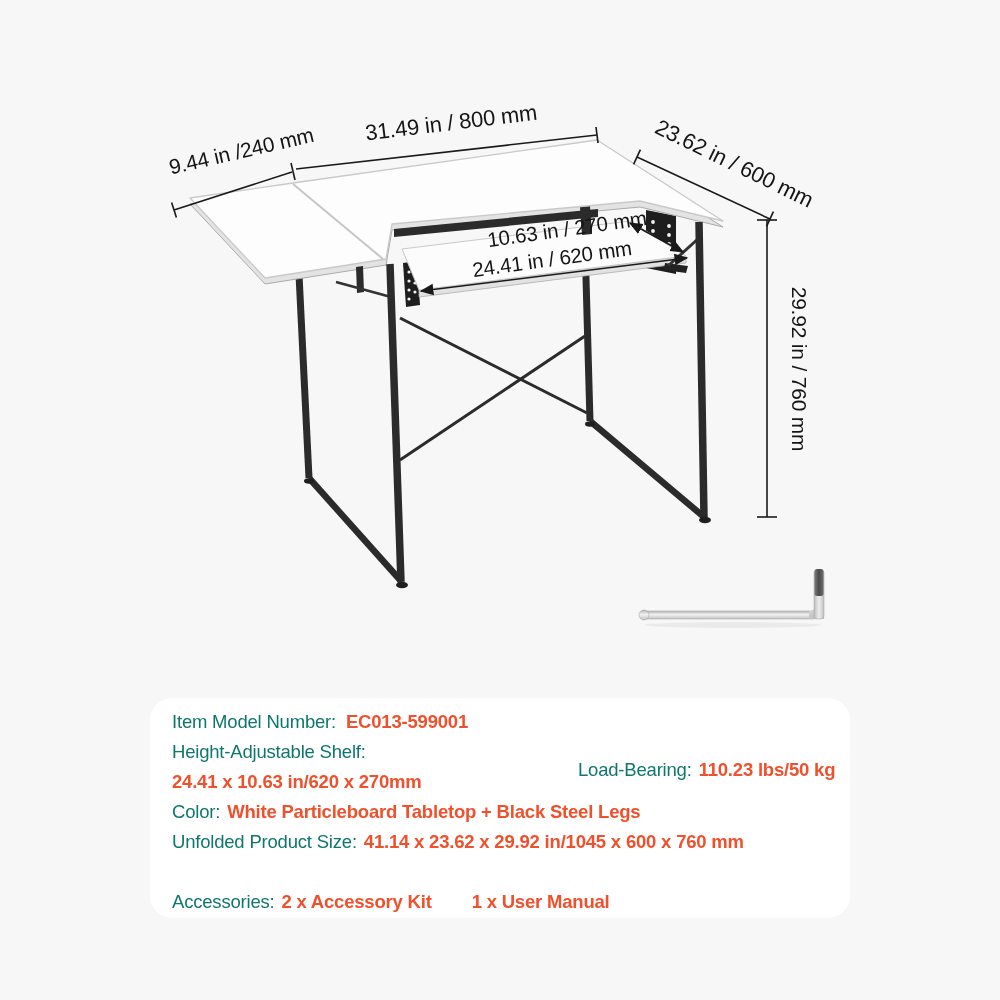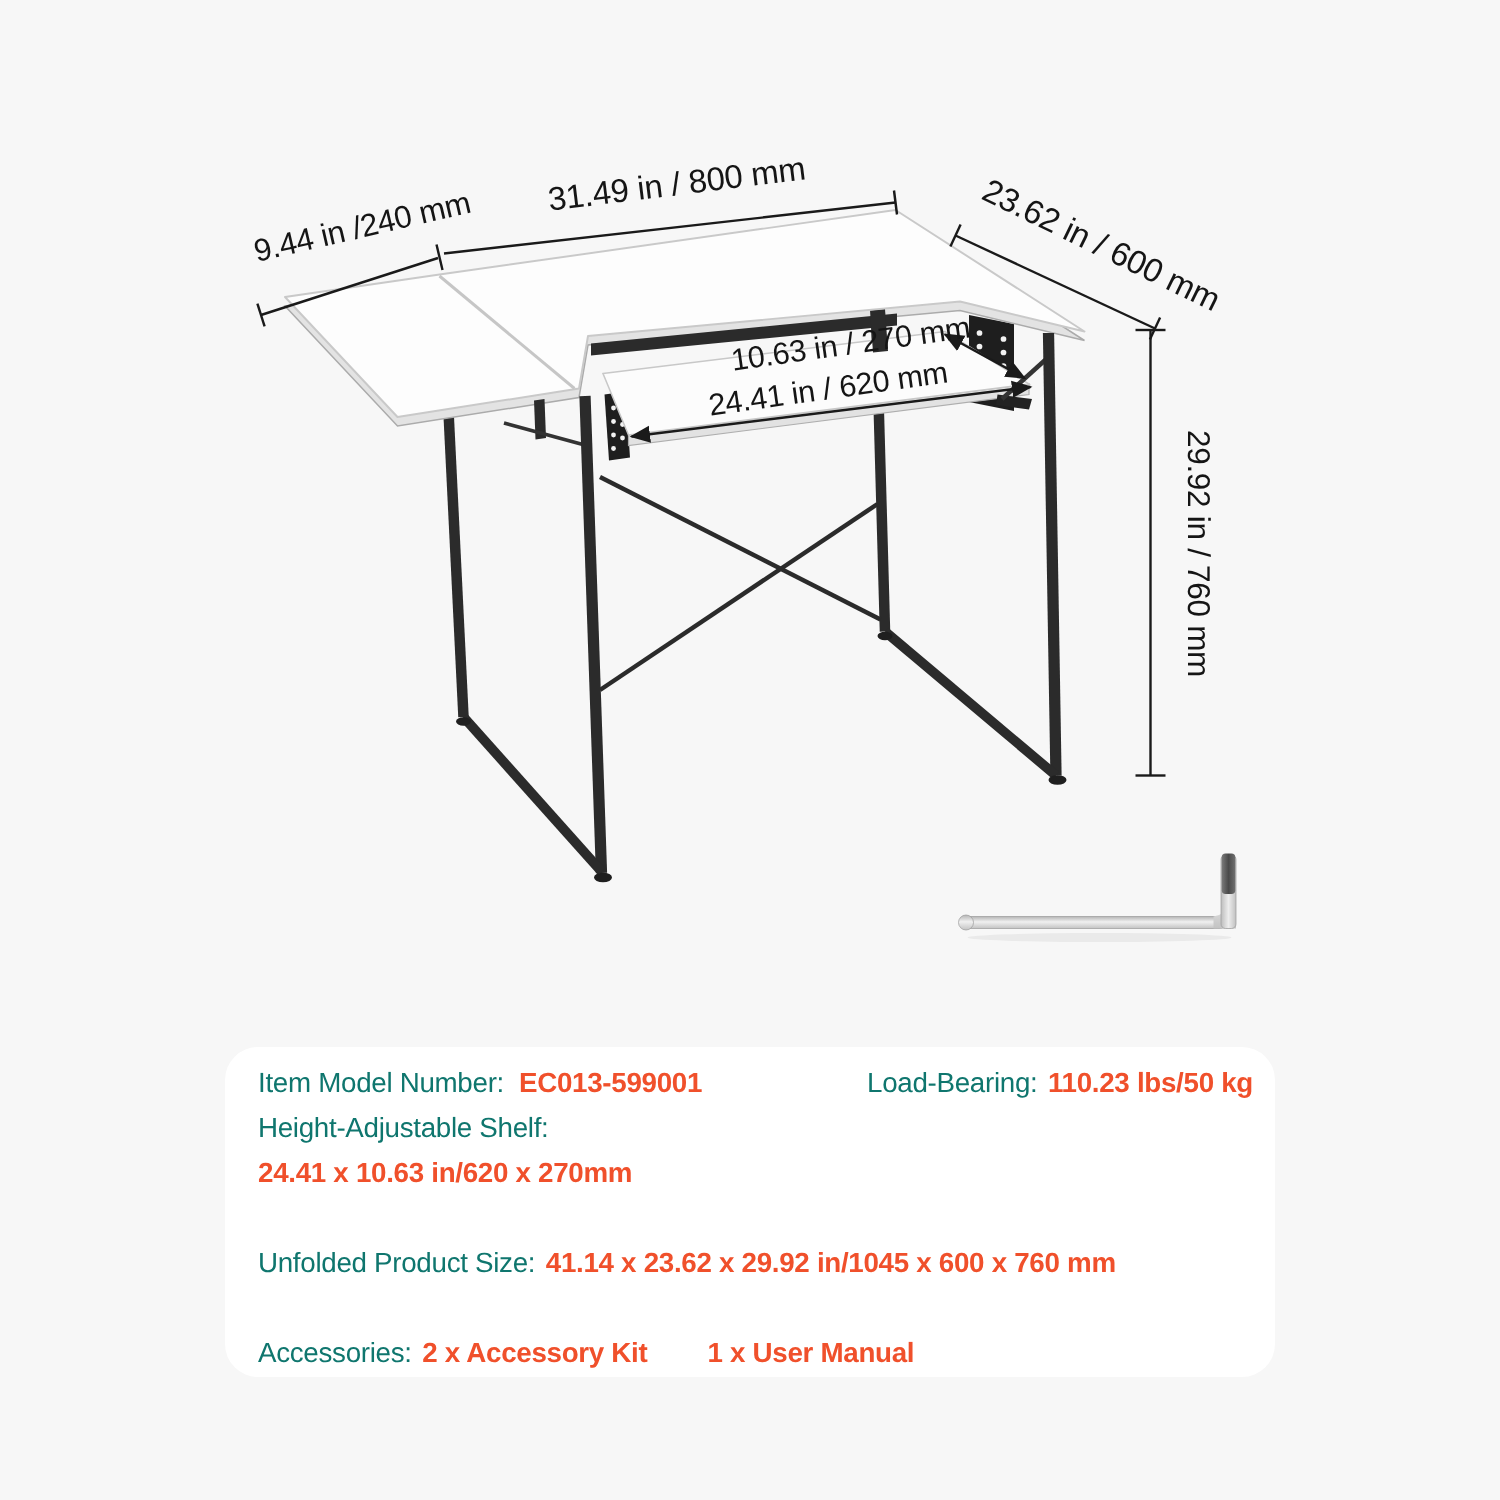--- a/index.html
+++ b/index.html
@@ -5,21 +5,21 @@
   html,body{margin:0;padding:0;}
   body{width:1000px;height:1000px;background:#f7f7f7;font-family:"Liberation Sans", sans-serif;}
   .stage{position:relative;width:1000px;height:1000px;overflow:hidden;background:#f7f7f7;}
   .diagram-svg{position:absolute;left:0;top:0;}
   .dim-text{fill:#151515;font-family:"Liberation Sans", sans-serif;letter-spacing:-0.2px;}
   .spec-panel{position:absolute;left:150px;top:698px;width:700px;height:220px;background:#ffffff;border-radius:22px;}
   .spec-row{position:absolute;left:22px;font-size:18.5px;line-height:24px;color:#595959;white-space:nowrap;letter-spacing:-0.2px;}
   .spec-row .lbl{color:#0f766e;font-weight:400;}
   .spec-row .val{color:#f0502b;font-weight:700;margin-left:7px;}
   .spec-row .val2{color:#f0502b;font-weight:700;margin-left:40px;}
-  .col-right{left:428px;}
+  .col-right{left:428px;margin-top:48px;}
 </style>
 </head>
 <body>
 
 <div class="stage">
 
   <svg class="diagram-svg" width="1000" height="1000" viewBox="0 0 1000 1000">
     <defs>
       <marker id="arrB" viewBox="0 0 10 10" refX="8.6" refY="5" markerWidth="9" markerHeight="9" orient="auto-start-reverse">
         <path d="M0,1 L9.5,5 L0,9 z" fill="#1a1a1a"></path>
@@ -167,20 +167,23 @@
     </div>
 
     <div class="spec-row" style="top:42px;">
       <span class="lbl">Height-Adjustable Shelf:</span>
     </div>
 
     <div class="spec-row" style="top:72px;">
       <span class="val" style="margin-left:0;">24.41 x 10.63 in/620 x 270mm</span>
     </div>
 
+    <div class="spec-row" style="top:102px;">
+      <span class="lbl">Color:</span><span class="val">White Particleboard Tabletop + Black Steel Legs</span>
+    </div>
 
     <div class="spec-row" style="top:132px;">
       <span class="lbl">Unfolded Product Size:</span><span class="val">41.14 x 23.62 x 29.92 in/1045 x 600 x 760 mm</span>
     </div>
 
 
     <div class="spec-row" style="top:192px;">
       <span class="lbl">Accessories:</span><span class="val">2 x Accessory Kit</span><span class="val2">1 x User Manual</span>
     </div>
 

